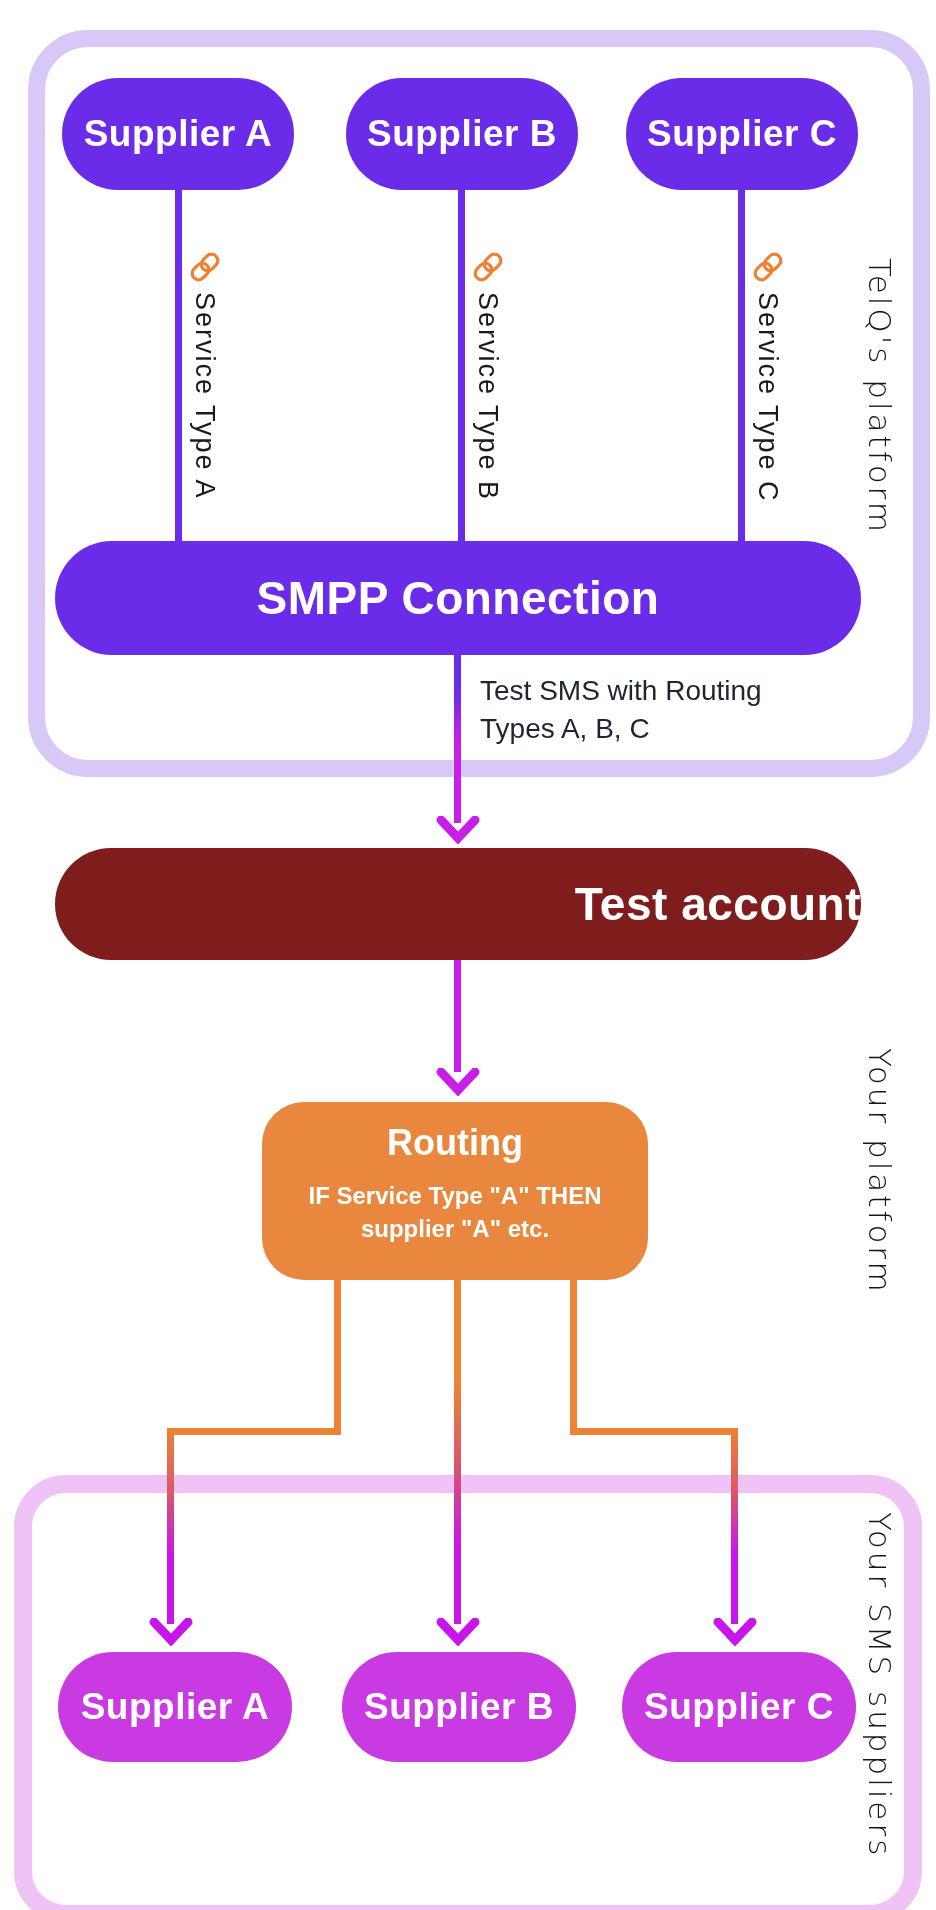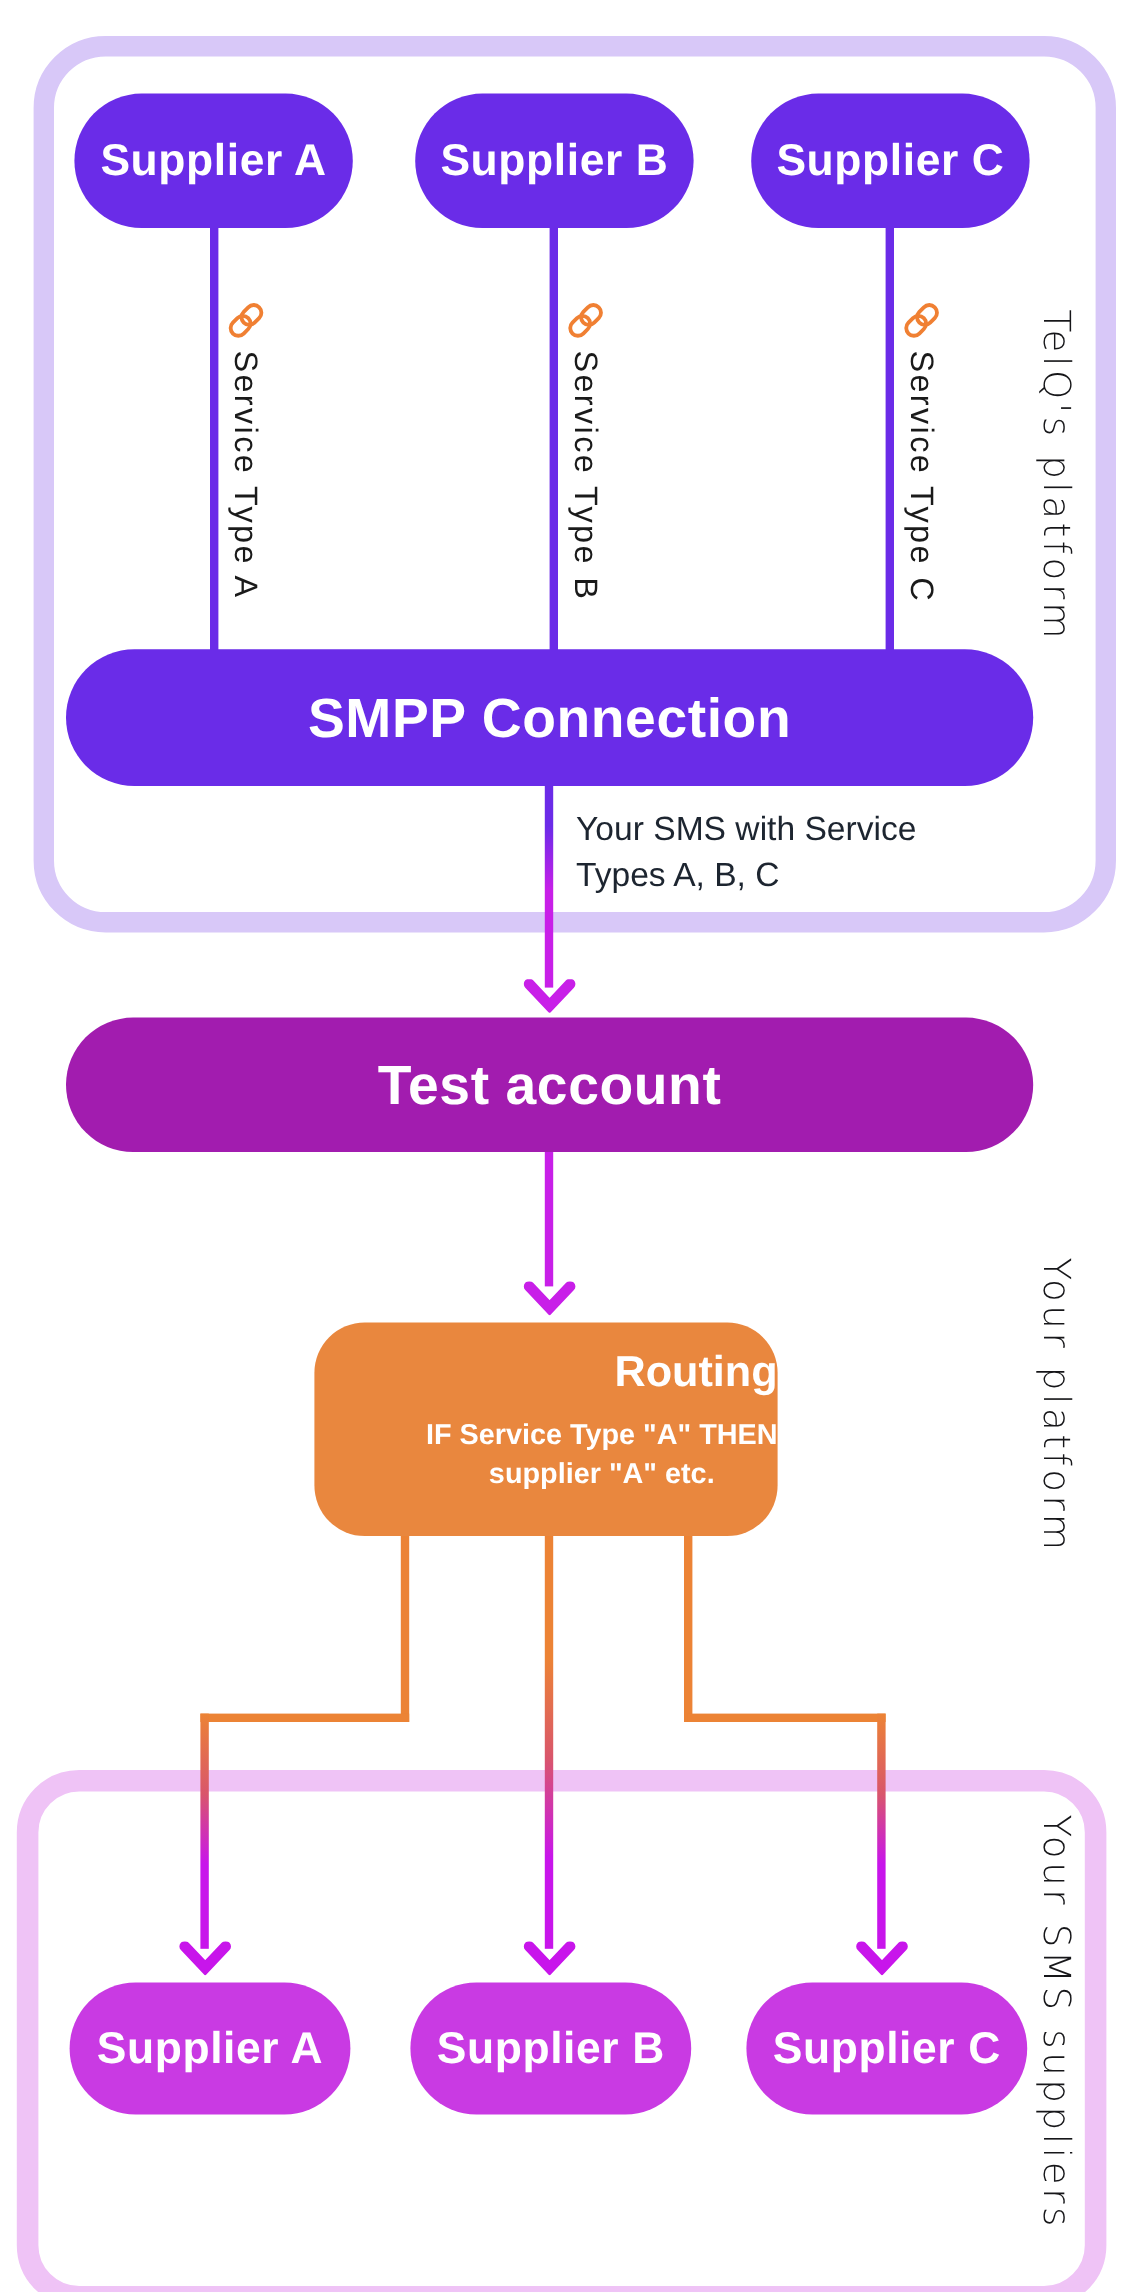--- a/index.html
+++ b/index.html
@@ -11,21 +11,21 @@
   .zone-box{position:absolute;box-sizing:border-box;border-radius:60px;z-index:1;background:transparent;}
   .zone-box.telq{left:28px;top:10px;width:902px;height:747px;border:17px solid #d8c8f8;}
   .zone-box.sms{left:14px;top:1455px;width:908px;height:448px;border:18px solid #efc3f6;border-radius:52px;}
   
   .pill{
     position:absolute;display:flex;align-items:center;justify-content:center;
     color:#ffffff;font-weight:bold;z-index:4;border-radius:60px;
     font-size:37px;letter-spacing:0.5px;
   }
   .pill.purple{background:#6a2ce8;}
-  .pill.orange{background:#a21caf;}
+  .pill.orange{background:#7f1d1d;justify-content:flex-end;}
   .pill.magenta{background:#c93ae3;}
   .pill.wide{font-size:46px;}
   
   .line{position:absolute;z-index:2;}
   .vline-purple{width:7px;background:#6b2be8;}
   .vline-orange{width:7px;background:#ec8335;}
   .hline-orange{height:7px;background:#ec8335;}
   .vline-p2m{width:7px;background:linear-gradient(180deg,#6b2be8 0%,#6b2be8 20%,#c81fe8 52%);}
   .vline-m{width:7px;background:#c81fe8;}
   .vline-o2m-mid{width:7px;background:linear-gradient(180deg,#ec8335 0%,#ec8335 30%,#d9566b 54%,#c815eb 78%);}
@@ -34,21 +34,21 @@
   
   .vtext{
     position:absolute;writing-mode:vertical-rl;z-index:5;white-space:nowrap;
   }
   .service-label{font-size:27px;color:#1a1a1a;letter-spacing:2px;}
   .platform-label{font-size:31px;color:#161619;letter-spacing:3px;font-weight:300;font-family:"DejaVu Sans",sans-serif;}
   .icon-link{position:absolute;z-index:5;}
   
   .routing-box{
     position:absolute;left:262px;top:1082px;width:386px;height:178px;border-radius:42px;
-    background:#e9873e;z-index:4;display:flex;flex-direction:column;align-items:flex-end;
+    background:#e9873e;z-index:4;display:flex;flex-direction:column;align-items:center;
   }
   .routing-title{color:#fff;font-weight:bold;font-size:36px;margin-top:20px;}
   .routing-rule{color:#fff;font-weight:bold;font-size:24px;line-height:33px;margin-top:15px;text-align:center;}
   
   .note{
     position:absolute;left:480px;top:652px;z-index:5;color:#1d2530;
     font-size:28px;line-height:38px;
   }
   .bottom-fade{position:absolute;left:0;right:0;bottom:0;height:12px;
     background:linear-gradient(rgba(255,255,255,0),#dfdfe3);z-index:6;}
@@ -103,21 +103,21 @@
   <div class="pill purple wide" style="left:55px;top:521px;width:806px;height:114px;">
     <span>SMPP Connection</span>
   </div>
 
   <div class="line vline-p2m" style="left:454px;top:635px;height:168px;"></div>
   <svg class="chev" style="left:436px;top:796px;" width="44" height="28" viewBox="0 0 44 28">
     <path d="M5 4 L22 22 L39 4" fill="none" stroke="#c81fe8" stroke-width="9" stroke-linecap="round"></path>
   </svg>
 
   <div class="note">
-    <div>Your SMS with Service</div>
+    <div>Test SMS with Routing</div>
     <div>Types A, B, C</div>
   </div>
 
   <div class="pill orange wide" style="left:55px;top:828px;width:806px;height:112px;">
     <span>Test account</span>
   </div>
 
   <div class="line vline-m" style="left:454px;top:940px;height:112px;"></div>
   <svg class="chev" style="left:436px;top:1048px;" width="44" height="28" viewBox="0 0 44 28">
     <path d="M5 4 L22 22 L39 4" fill="none" stroke="#c81fe8" stroke-width="9" stroke-linecap="round"></path>

